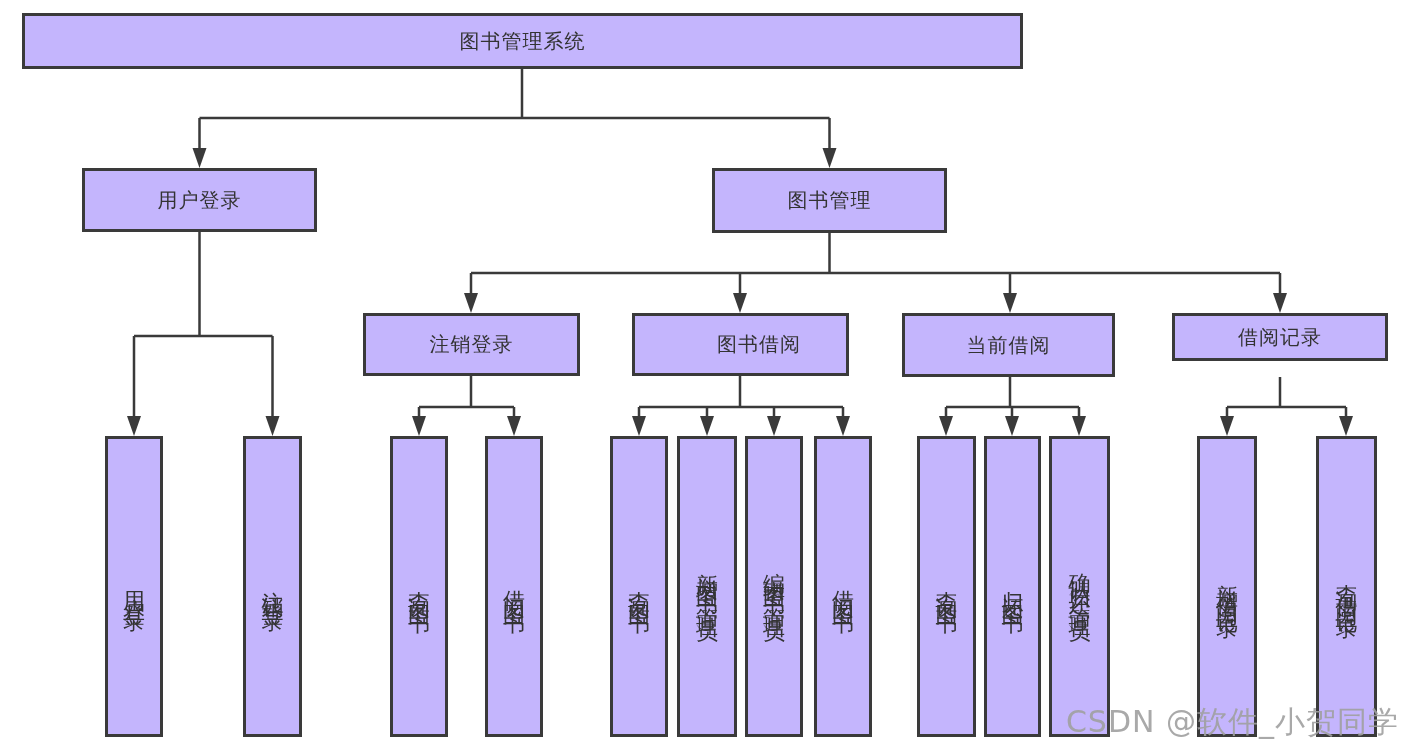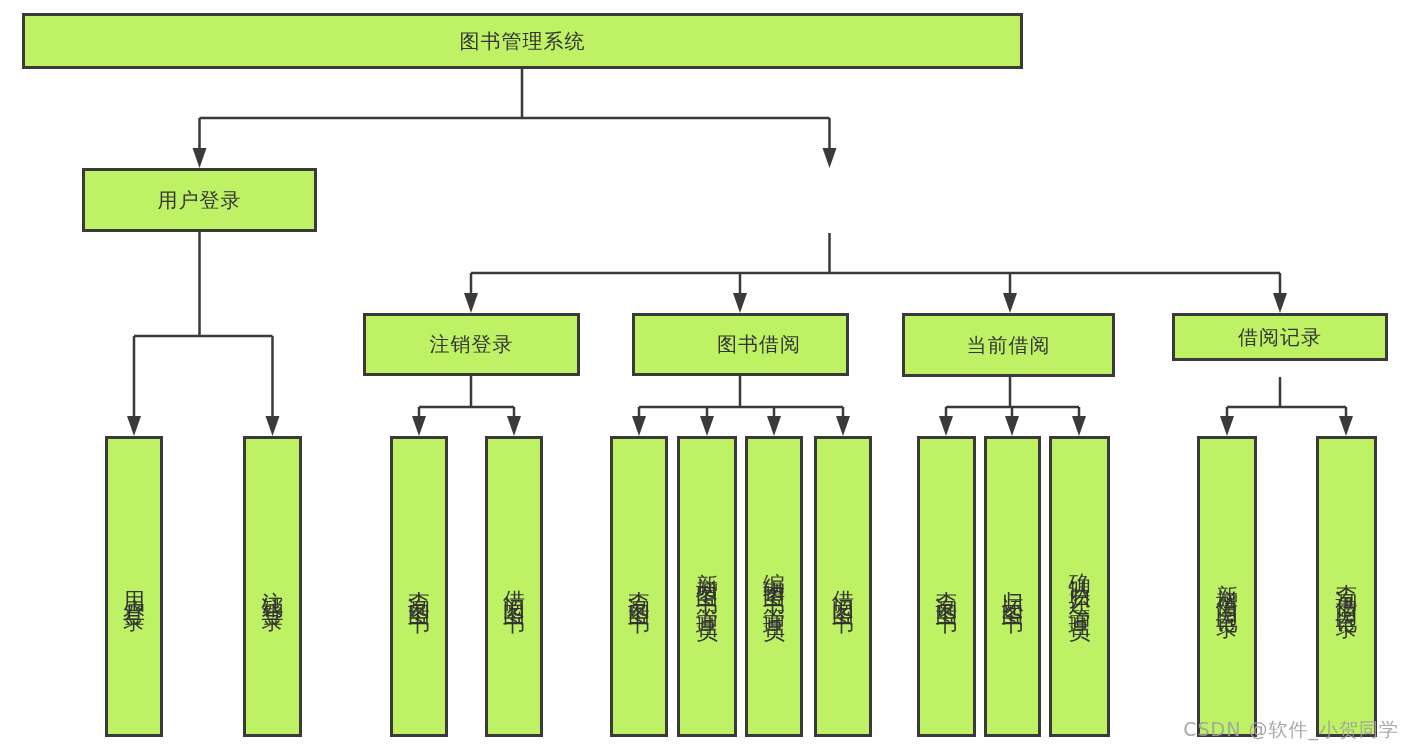--- a/index.html
+++ b/index.html
@@ -13,21 +13,21 @@
   }
   .connectors {
     position: absolute;
     left: 0; top: 0;
     width: 1405px; height: 747px;
   }
   .node {
     position: absolute;
     box-sizing: border-box;
     border: 3px solid #3a3a3a;
-    background: #bef264;
+    background: #c4b5fd;
     color: #333333;
     display: flex;
     align-items: center;
     justify-content: center;
     font-size: 20px;
     letter-spacing: 1px;
     text-align: center;
   }
   .leaf span {
     writing-mode: vertical-rl;
@@ -58,21 +58,21 @@
   .lf-8  { left: 814px;  top: 436px; width: 58px; height: 301px; }
   .lf-9  { left: 917px;  top: 436px; width: 59px; height: 301px; }
   .lf-10 { left: 984px;  top: 436px; width: 57px; height: 301px; }
   .lf-11 { left: 1049px; top: 436px; width: 61px; height: 301px; }
   .lf-12 { left: 1197px; top: 436px; width: 60px; height: 301px; }
   .lf-13 { left: 1316px; top: 436px; width: 61px; height: 301px; }
   .watermark {
     position: absolute;
     right: 6px;
     bottom: 4px;
-    font-size: 19px;
+    font-size: 30px;
     color: #a0a0a0;
     opacity: 0.9;
     letter-spacing: 1px;
     pointer-events: none;
   }
 </style>
 </head>
 <body>
 
 <div class="canvas">
@@ -109,20 +109,23 @@
       <polygon points="1339,416 1353,416 1346,436"></polygon>
     </g>
   </svg>
 
   <div class="node n-root">
     <span>图书管理系统</span>
   </div>
 
   <div class="node n-login">
     <span>用户登录</span>
+  </div>
+  <div class="node n-mgmt">
+    <span>图书管理</span>
   </div>
 
   <div class="node n-rec">
     <span>注销登录</span>
   </div>
   <div class="node n-borrow">
     <span>图书借阅</span>
   </div>
   <div class="node n-cur">
     <span>当前借阅</span>

